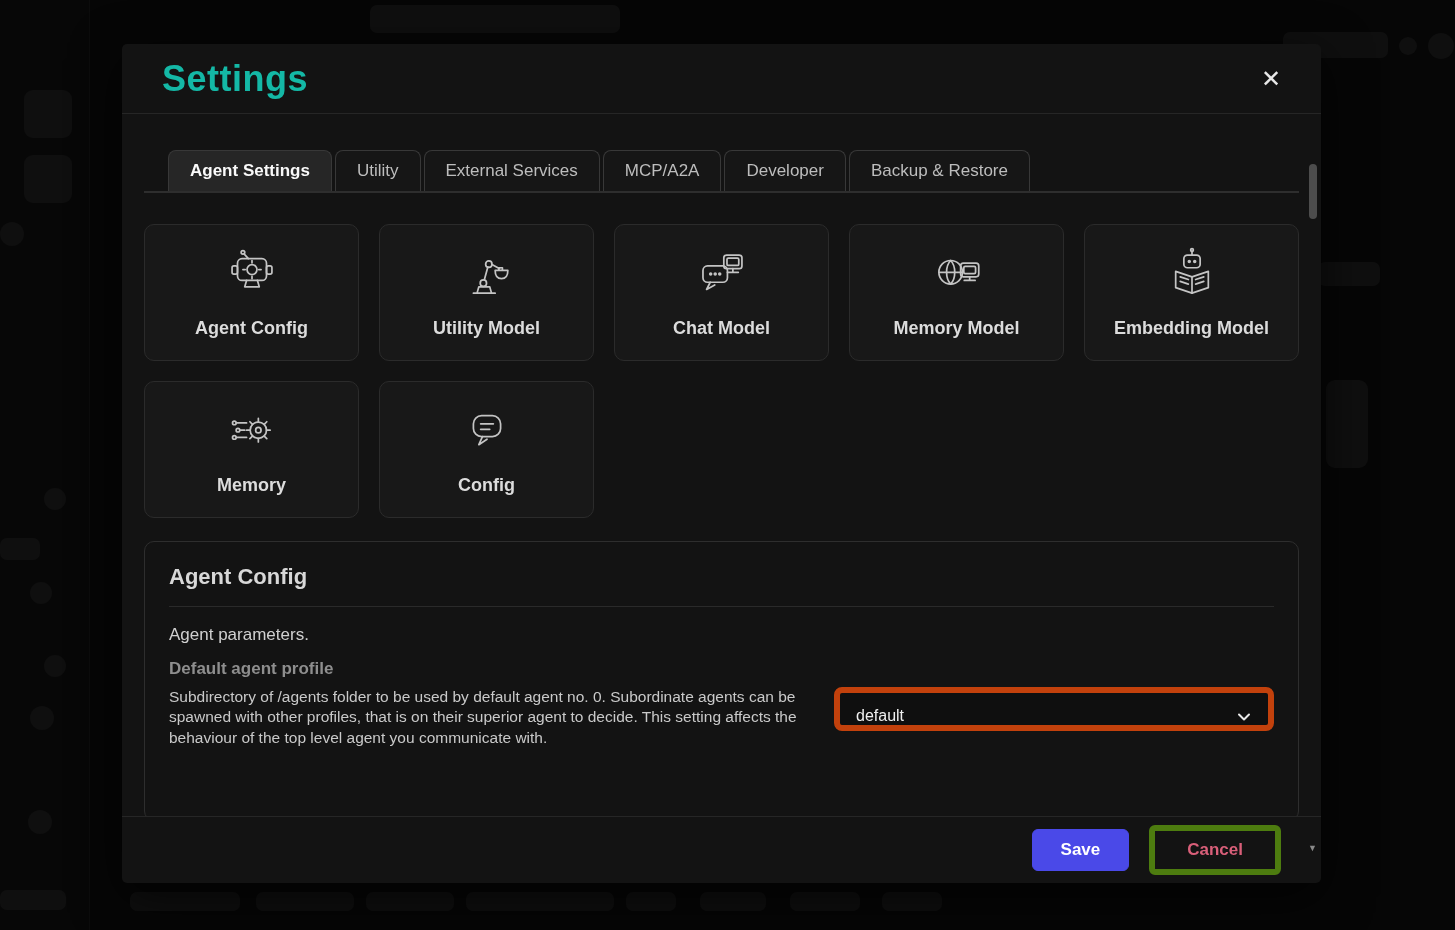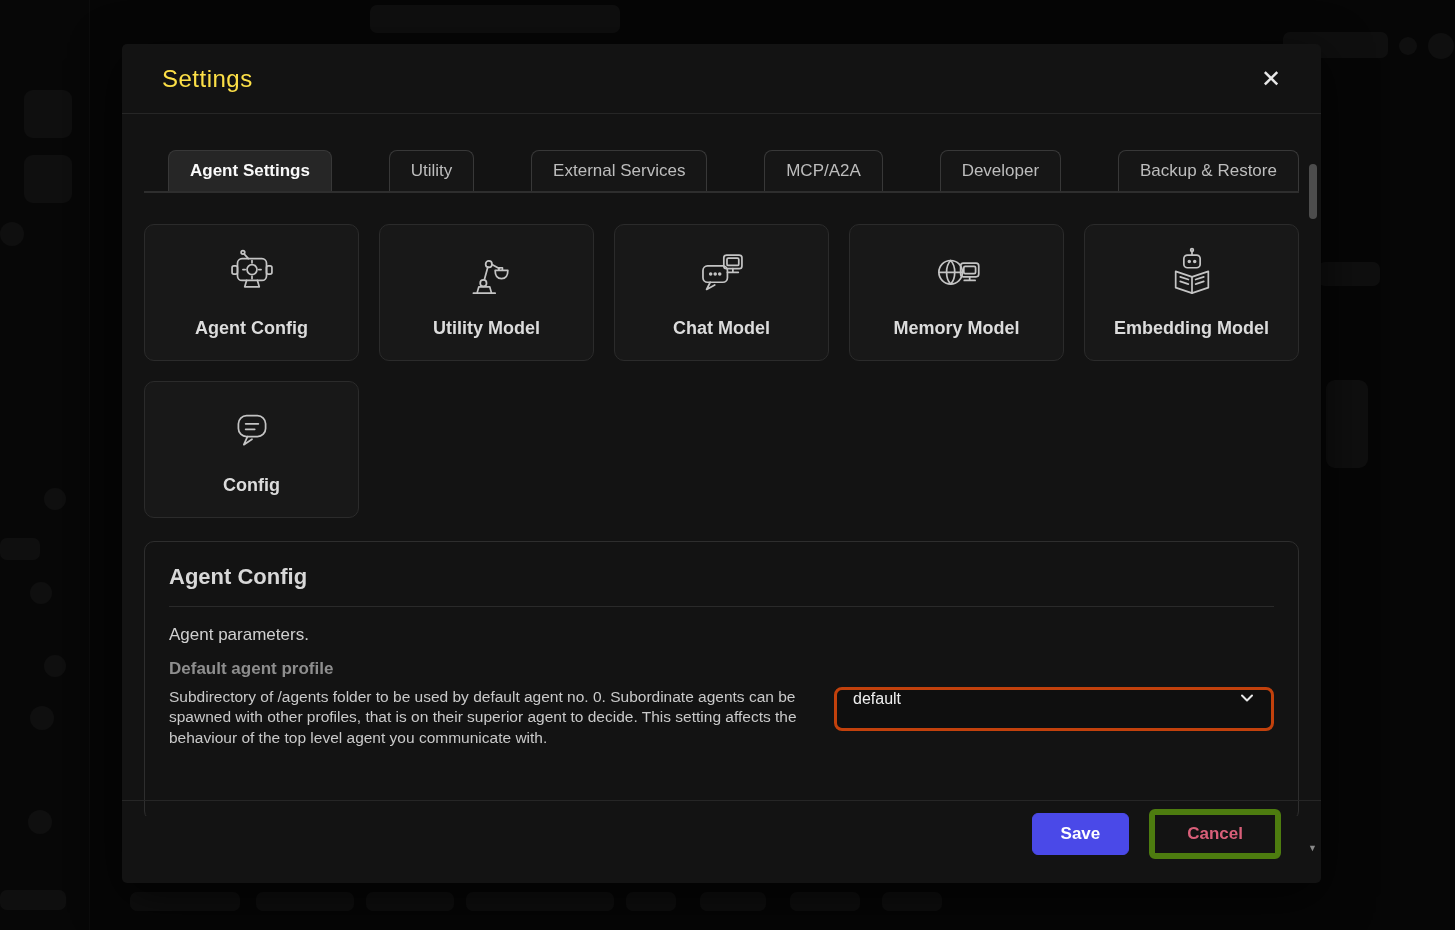--- a/index.html
+++ b/index.html
@@ -21,36 +21,35 @@
   
   .modal {
     position:absolute; left:122px; top:44px; width:1199px; height:839px;
     background:#131313; border-radius:5px;
     box-shadow:0 14px 50px rgba(0,0,0,0.7);
   }
   .modal-header {
     height:70px; border-bottom:1px solid #262626;
     display:flex; align-items:center; padding:0 40px;
   }
-  .modal-title { font-size:24px; font-weight:normal; color:#fde047; letter-spacing:0.5px; }
+  .modal-title { font-size:36px; font-weight:bold; color:#14b8a6; letter-spacing:0.5px; }
   .close-btn {
     margin-left:auto; font-size:24px; color:#e8e8e8; cursor:pointer; line-height:1;
     background:none; border:none; font-family:inherit;
   }
 
   .modal-body {
     position:absolute; top:70px; bottom:67px; left:0; right:0;
     padding:0 22px; overflow:hidden;
   }
 
   
   .tabs-row {
     margin-top:36px; padding-left:24px; display:flex; gap:3px;
     border-bottom:2px solid #2e2e2e;
-    justify-content:space-between;
   }
   .tab {
     padding:10px 21px; font-size:17px; color:#bdbdbd;
     background:#161616; border:1px solid #383838; border-bottom:none;
     border-radius:8px 8px 0 0; cursor:pointer; white-space:nowrap;
   }
   .tab.active { background:#262626; color:#fafafa; font-weight:bold; }
 
   
   .cards {
@@ -72,30 +71,30 @@
   }
   .panel-title { font-size:22px; font-weight:bold; color:#d8d8d8; }
   .panel-divider { border:none; border-top:1px solid #2a2a2a; margin:16px 0 18px 0; }
   .panel-subtitle { font-size:17px; color:#d0d0d0;margin-top:7px; }
   .field { margin-top:14px; }
   .field-label { font-size:17px; font-weight:bold; color:#8e8e8e; margin-bottom:8px; }
   .field-row { display:flex; align-items:flex-start; }
   .field-desc { width:645px; font-size:15.5px; line-height:1.32; color:#c9c9c9; }
   .select {
     margin-left:auto; width:440px; height:44px;
-    background:#0f0f0f; border:3px solid #c2410c; border-radius:8px;
-    display:flex; align-items:flex-start; padding:0 16px; cursor:pointer;
+    background:#0f0f0f; border:6px solid #c2410c; border-radius:8px;
+    display:flex; align-items:flex-end; padding:0 16px; cursor:pointer;
     font-size:16px; color:#efefef;
   }
   .select .chev { margin-left:auto; display:flex; }
   .select .chev svg { width:16px; height:16px; stroke:#e8e8e8; fill:none; stroke-width:2; stroke-linecap:round; stroke-linejoin:round; }
 
   
   .modal-footer {
-    position:absolute; left:0; right:0; bottom:16px; height:67px;
+    position:absolute; left:0; right:0; bottom:0; height:67px;
     border-top:1px solid #262626;
     display:flex; align-items:center; justify-content:flex-end;
     gap:20px; padding-right:40px;
   }
   .btn { font-family:inherit; font-size:17px; font-weight:bold; border-radius:6px; cursor:pointer; padding:10px 28px; }
   .btn-save { background:#4a49e8; border:1px solid #4a49e8; color:#ffffff; }
   .btn-cancel { background:transparent; border:6px solid #4d7c0f; color:#d95f79; padding:9px 32px; }
 
   
   .scroll-track { position:absolute; right:3px; top:74px; bottom:70px; width:10px; }
@@ -226,20 +225,36 @@
             <circle cx="29" cy="17" r="1" fill="#c4c4c4"></circle>
               <circle cx="35" cy="17" r="1" fill="#c4c4c4"></circle>
             <path d="M14 28 L32 34 L50 28 L50 46 L32 52 L14 46 Z"></path>
             <path d="M32 34 V52"></path>
             <path d="M19 34 l9 3 M19 39 l9 3 M45 34 l-9 3 M45 39 l-9 3"></path>
           </svg>
         </span>
         <div class="card-label">Embedding Model</div>
       </div>
 
+      <div class="card">
+        <span>
+          <svg viewBox="0 0 64 64">
+            <circle cx="39" cy="30" r="9"></circle>
+            <circle cx="39" cy="30" r="3"></circle>
+            <path d="M39 21 v-4 M39 39 v4 M30 30 h-4 M48 30 h4 M32.5 23.5 l-2.8 -2.8 M45.5 36.5 l2.8 2.8 M45.5 23.5 l2.8 -2.8 M32.5 36.5 l-2.8 2.8"></path>
+            <path d="M26 22 H15"></path>
+              <circle cx="12.5" cy="22" r="2"></circle>
+            <path d="M24 30 H19"></path>
+              <circle cx="16.5" cy="30" r="2"></circle>
+            <path d="M26 38 H15"></path>
+              <circle cx="12.5" cy="38" r="2"></circle>
+          </svg>
+        </span>
+        <div class="card-label">Memory</div>
+      </div>
 
       <div class="card">
         <span>
           <svg viewBox="0 0 64 64">
             <rect x="17" y="14" width="30" height="23" rx="9"></rect>
             <path d="M27 37 l-4 9 l9 -6"></path>
             <path d="M25 23 h14 M25 29 h10"></path>
           </svg>
         </span>
         <div class="card-label">Config</div>

